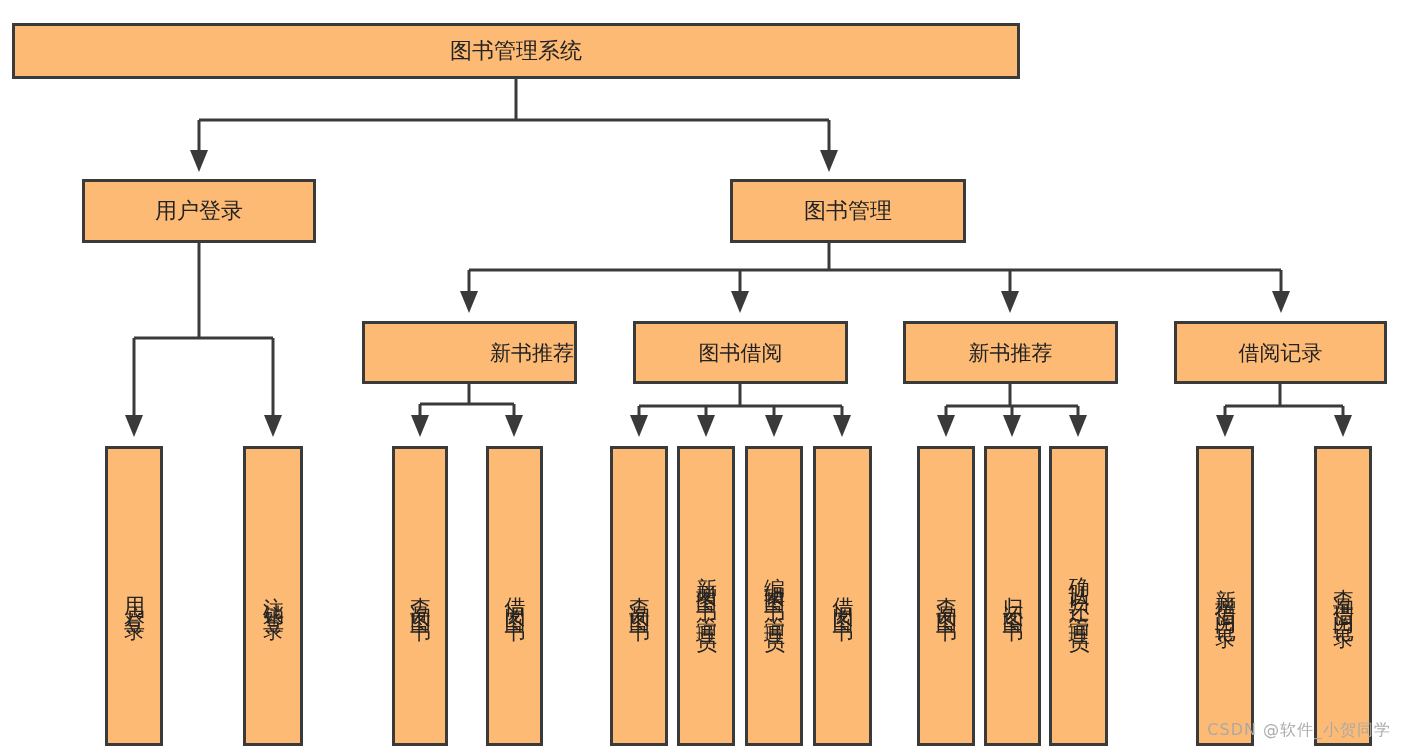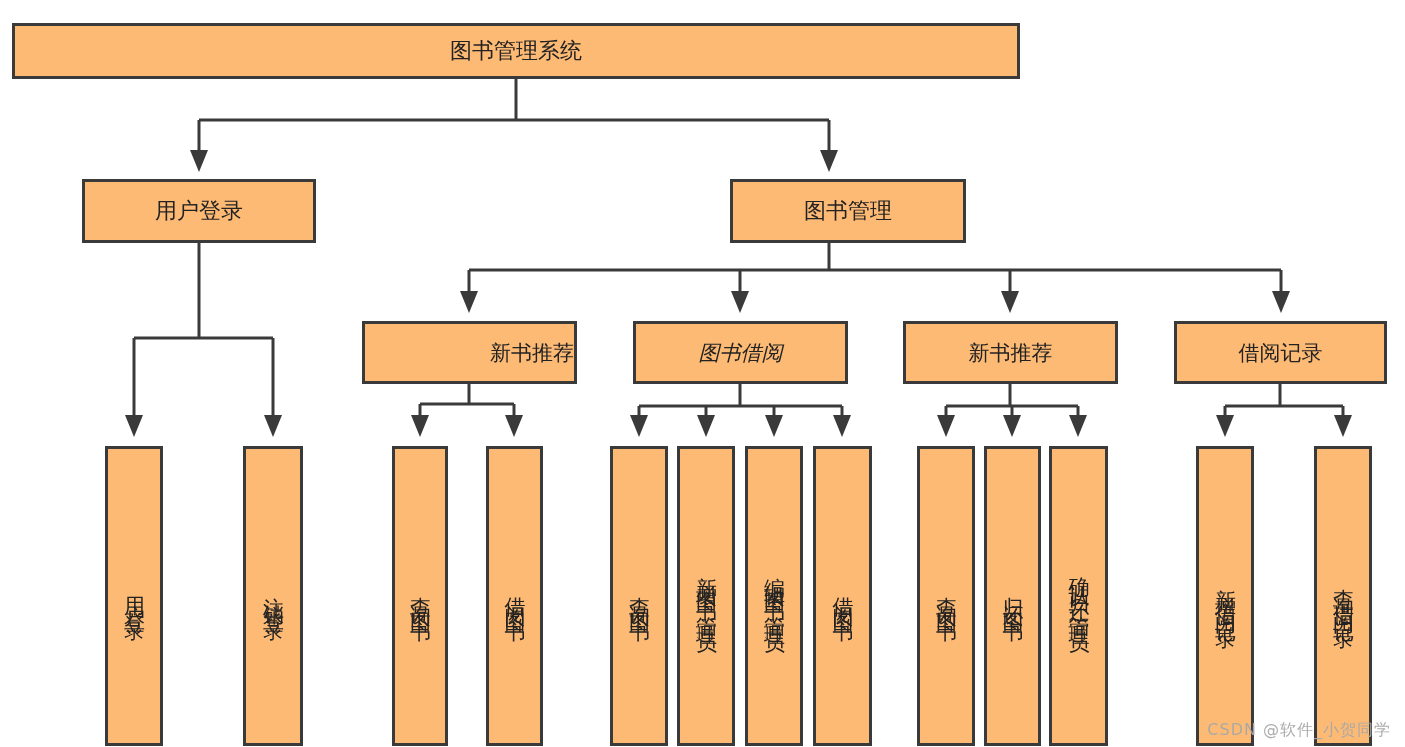--- a/index.html
+++ b/index.html
@@ -128,21 +128,21 @@
   <div class="node l1-box" style="left:82px;width:234px;">
     <span class="hlabel">用户登录</span>
   </div>
   <div class="node l1-box" style="left:730px;width:236px;">
     <span class="hlabel">图书管理</span>
   </div>
 
   <div class="node l2-box" style="left:362px;width:215px;justify-content:flex-end;">
     <span class="hlabel">新书推荐</span>
   </div>
-  <div class="node l2-box" style="left:633px;width:215px;font-style:italic;">
+  <div class="node l2-box" style="left:633px;width:215px;">
     <span class="hlabel">图书借阅</span>
   </div>
   <div class="node l2-box" style="left:903px;width:215px;">
     <span class="hlabel">新书推荐</span>
   </div>
   <div class="node l2-box" style="left:1174px;width:213px;">
     <span class="hlabel">借阅记录</span>
   </div>
 
   <div class="node vbox" style="left:105px;width:58px;">

